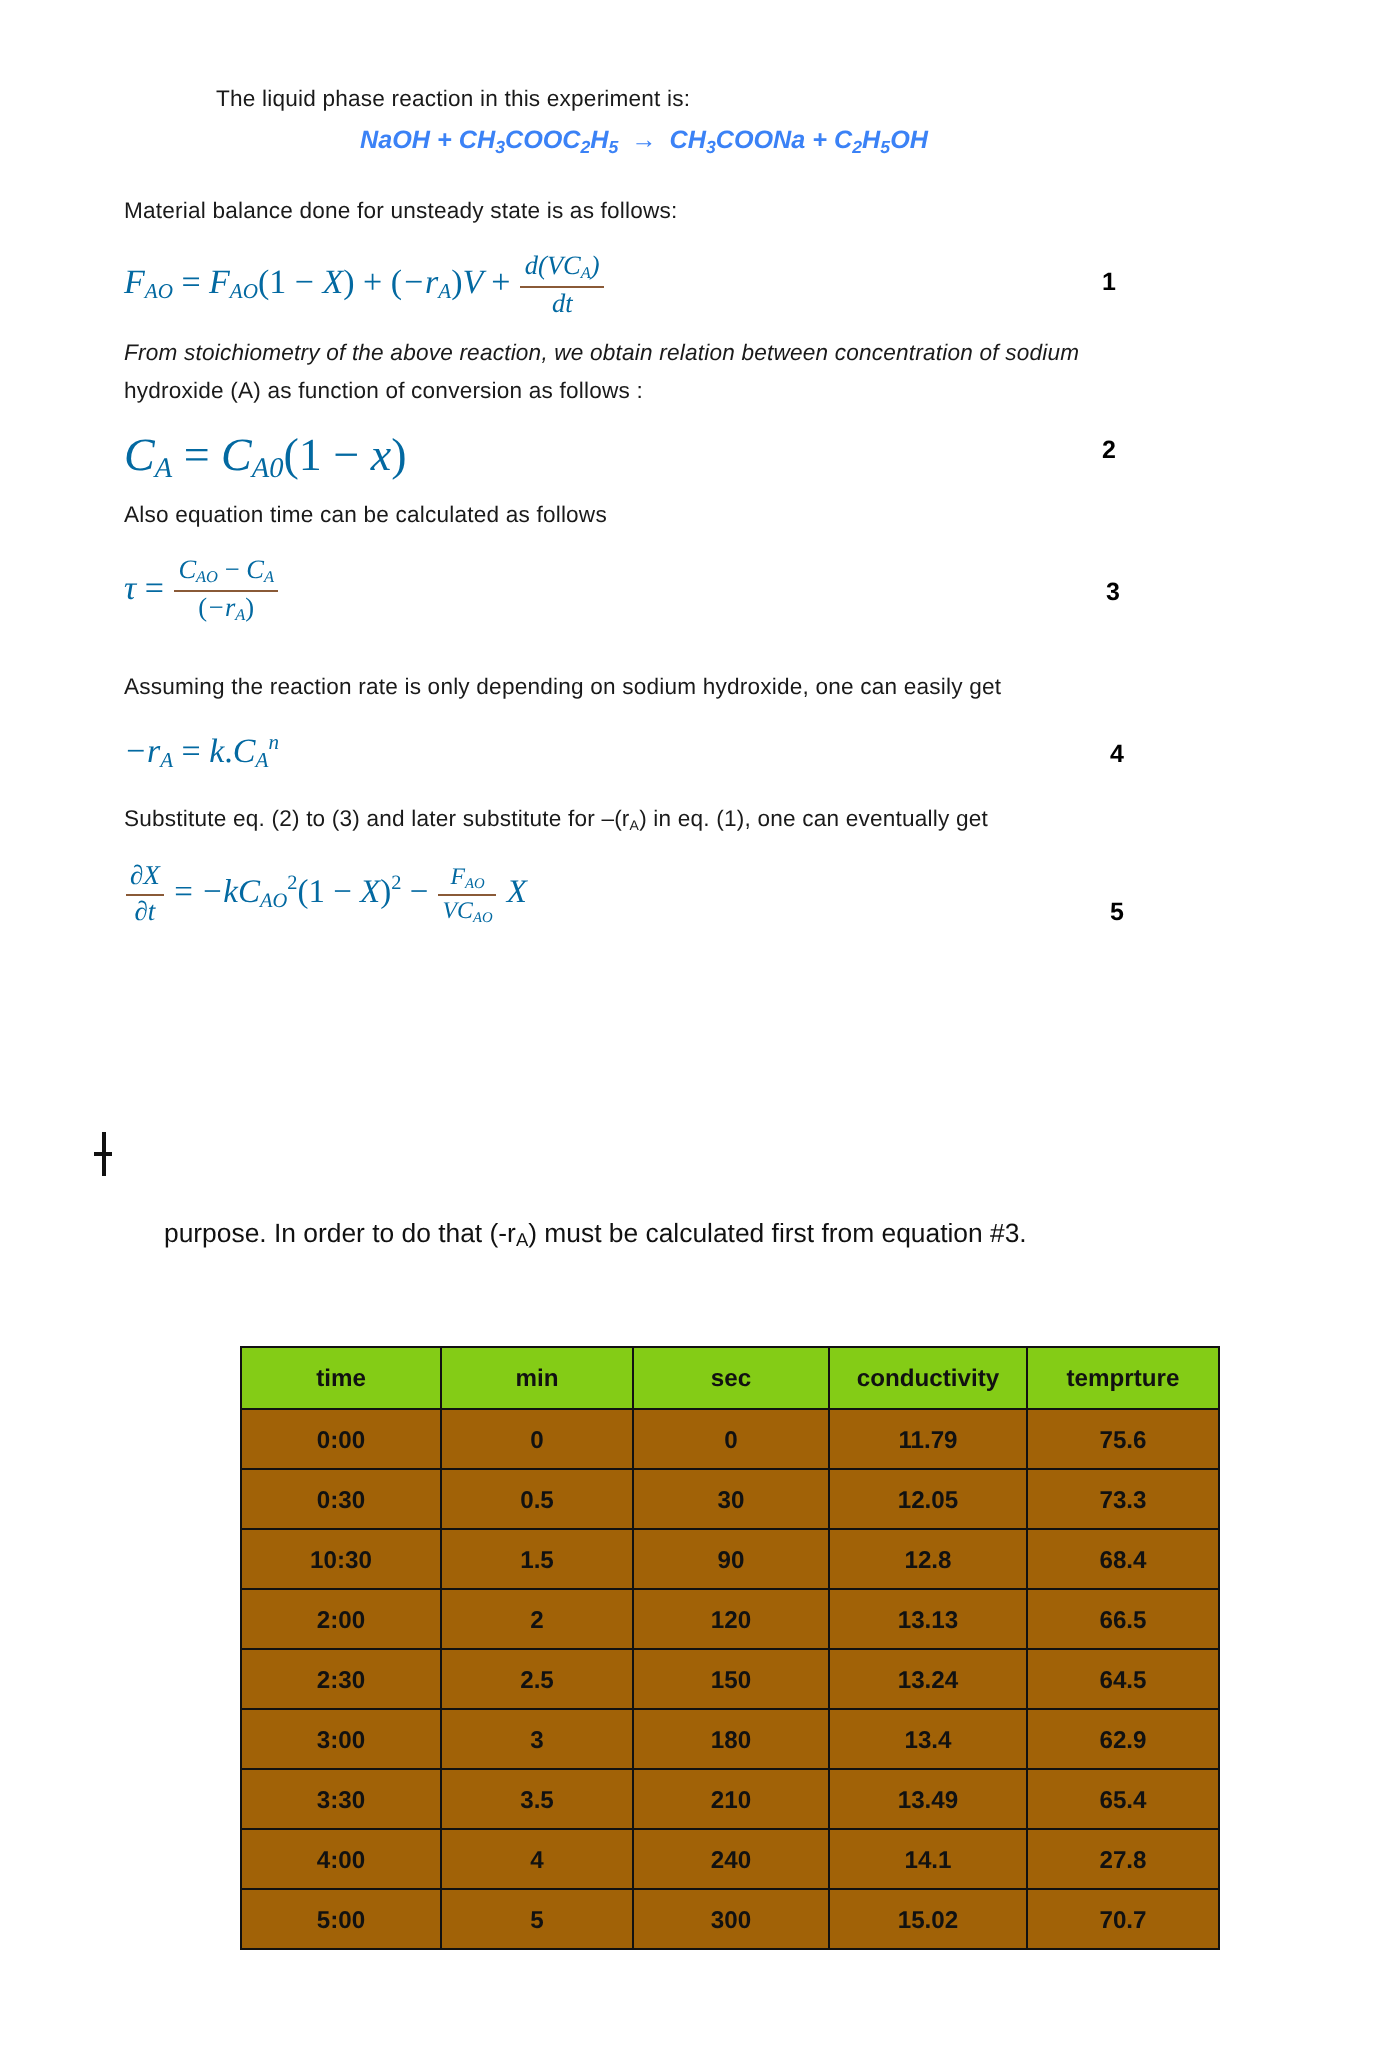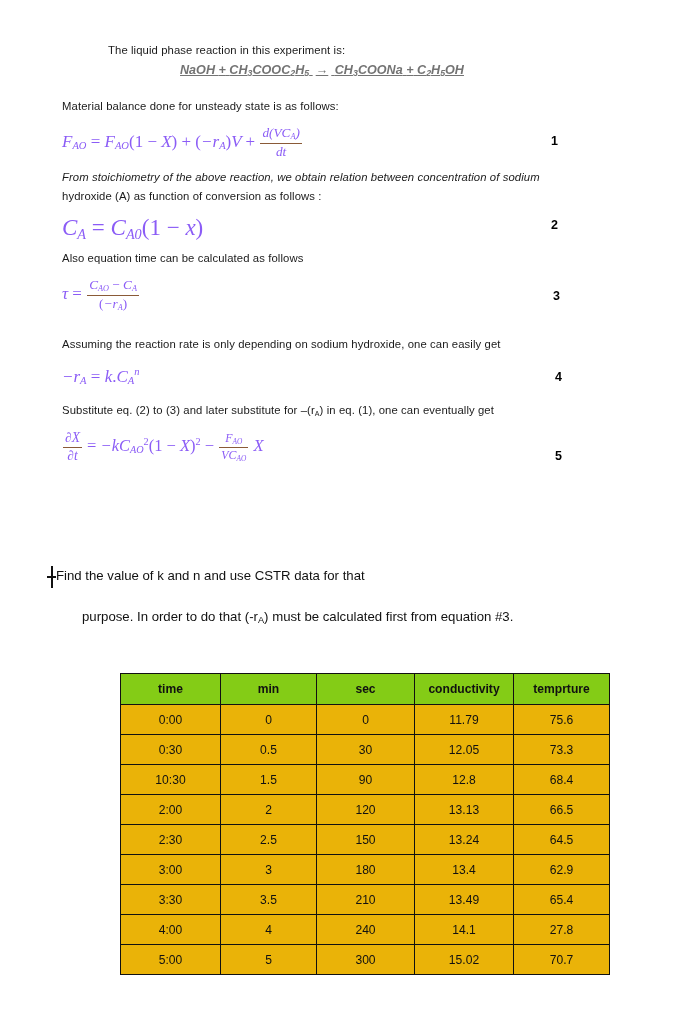--- a/index.html
+++ b/index.html
@@ -28,21 +28,21 @@
     line-height: 17px;
     color: #1a1a1a;
     letter-spacing: 0.1px;
   }
 
   
   .eqn {
     position: absolute;
     font-family: "Liberation Serif", serif;
     font-style: italic;
-    color: #8b5cf6;
+    color: #0369a1;
     white-space: nowrap;
   }
   .eqn .up { font-style: normal; }
   sub, sup {
     font-size: 62%;
     font-style: italic;
   }
   sub { vertical-align: -0.25em; }
   sup { vertical-align: 0.62em; }
 
@@ -67,23 +67,22 @@
   }
   .frac.big .num, .frac.big .den { font-size: 0.78em; }
 
   
   .reaction {
     position: absolute;
     font-family: "Liberation Sans", sans-serif;
     font-style: italic;
     font-weight: bold;
     font-size: 12.6px;
-    color: #737373;
+    color: #3b82f6;
     white-space: nowrap;
-    text-decoration: underline;
   }
   .reaction sub { font-style: italic; font-size: 70%; vertical-align: -0.28em; }
   .arrow { font-style: normal; font-weight: normal; padding: 0 3px; }
 
   
   .eqnum {
     position: absolute;
     font-family: "Liberation Sans", sans-serif;
     font-weight: bold;
     font-size: 12.5px;
@@ -134,21 +133,21 @@
     font-size: 12.1px;
     height: 29px;
     padding: 0;
     color: #111111;
   }
   table.data th {
     background: #84cc16;
     font-weight: bold;
     height: 30px;
   }
-  table.data td { background: #eab308; font-weight: normal; }
+  table.data td { background: #a16207; font-weight: bold; }
   col.c-time { width: 100px; }
   col.c-min  { width: 96px; }
   col.c-sec  { width: 98px; }
   col.c-cond { width: 99px; }
   col.c-temp { width: 96px; }
 </style>
 </head>
 <body>
 
 <div class="page">
@@ -220,21 +219,20 @@
     </span>
     X
   </div>
   <div class="eqnum" style="left:555px; top:449px;">5</div>
 
   <div class="tick">
     <div class="vbar"></div>
     <div class="hbar"></div>
   </div>
 
-  <div class="instruction" style="left:56px; top:566px;">Find the value of k and n and use CSTR data for that</div>
   <div class="instruction" style="left:82px; top:607px;">
     <span>purpose. In order to do that (-r</span><sub style="font-style:normal; font-size:70%; vertical-align:-0.22em;">A</sub><span>) must be calculated first from equation #3.</span>
   </div>
 
   <div class="tbl-wrap">
     <table class="data">
       <colgroup>
         <col class="c-time">
           <col class="c-min">
           <col class="c-sec">

